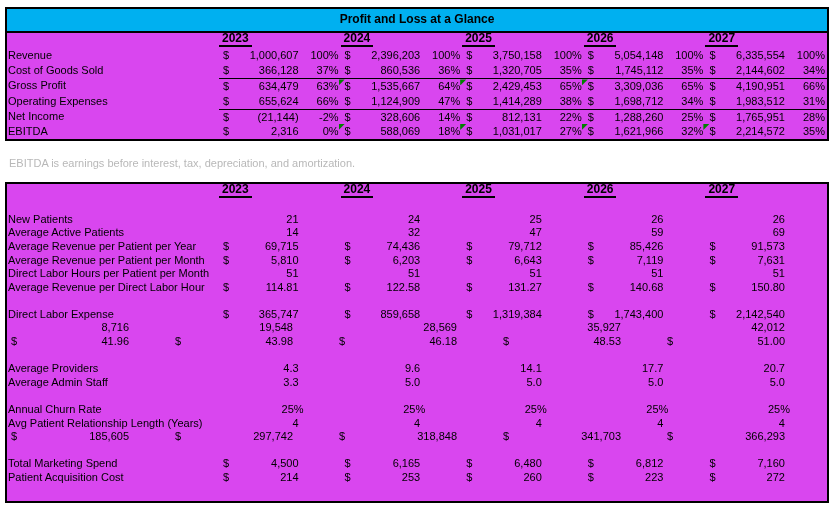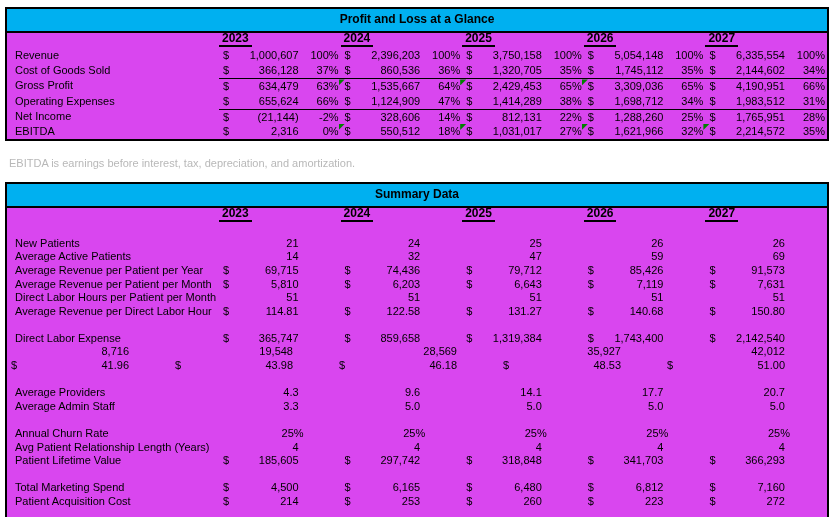--- a/index.html
+++ b/index.html
@@ -9,21 +9,21 @@
     font-family:"Liberation Sans", sans-serif; font-size:11px;
   }
   .sheet{ padding:7px 0 0 5px; }
   .tbl{ width:824px; border:2px solid var(--brd); background:#d946ef; }
   .titlebar{
     height:24px; line-height:21px; background:var(--hdr);
     border-bottom:2px solid var(--brd); text-align:center;
     font-weight:bold; font-size:12px;
   }
   .yearrow{ display:flex; height:15px; align-items:flex-end; padding-bottom:1px; }
-  .lblcol{ width:212px; flex:none; padding-left:8px; white-space:nowrap; overflow:hidden; }
+  .lblcol{ width:212px; flex:none; padding-left:1px; white-space:nowrap; overflow:hidden; }
   .yeargrp{ flex:1; display:flex; justify-content:flex-start; padding-right:30px; }
   .year{ font-weight:bold; font-size:12px; line-height:12px; border-bottom:2px solid var(--brd); padding:0 3px 1px; }
   .row{ display:flex; }
   .pl-body .row{ height:15.2px; line-height:15px; }
   .sum-body .row{ height:13.6px; line-height:13.4px; }
   .sum-body{ padding-bottom:16px; }
   .nums{ flex:1; display:flex; }
   .nums.topline{ border-top:1.5px solid var(--brd); }
   .grp{ flex:1; display:flex; position:relative; }
   .cur{ flex:none; width:16px; padding-left:4px; text-align:left; }
@@ -219,21 +219,21 @@
           <div class="lblcol">EBITDA</div>
           <div class="nums">
             <div class="grp">
               <span class="cur">$</span>
               <span class="val">2,316</span>
               <span class="pct">0%</span>
             </div>
             <div class="grp">
               <span class="marker"></span>
               <span class="cur">$</span>
-              <span class="val">550,512</span>
+              <span class="val">588,069</span>
               <span class="pct">18%</span>
             </div>
             <div class="grp">
               <span class="marker"></span>
               <span class="cur">$</span>
               <span class="val">1,031,017</span>
               <span class="pct">27%</span>
             </div>
             <div class="grp">
               <span class="marker"></span>
@@ -248,21 +248,20 @@
               <span class="pct">35%</span>
             </div>
           </div>
         </div>
       </div>
   </section>
 
   <div class="footnote">EBITDA is earnings before interest, tax, depreciation, and amortization.</div>
 
   <section class="tbl">
-    <div class="titlebar">Summary Data</div>
     <div class="yearrow" id="sum-years">
         <div class="lblcol"></div>
         <div class="yeargrp">
           <span class="year">2023</span>
         </div>
         <div class="yeargrp">
           <span class="year">2024</span>
         </div>
         <div class="yeargrp">
           <span class="year">2025</span>
@@ -697,21 +696,20 @@
               <span class="pct"></span>
             </div>
             <div class="grp">
               <span class="cur"></span>
               <span class="val">4</span>
               <span class="pct"></span>
             </div>
           </div>
         </div>
         <div class="row">
-          <div class="lblcol">Patient Lifetime Value</div>
           <div class="nums">
             <div class="grp">
               <span class="cur">$</span>
               <span class="val">185,605</span>
               <span class="pct"></span>
             </div>
             <div class="grp">
               <span class="cur">$</span>
               <span class="val">297,742</span>
               <span class="pct"></span>

